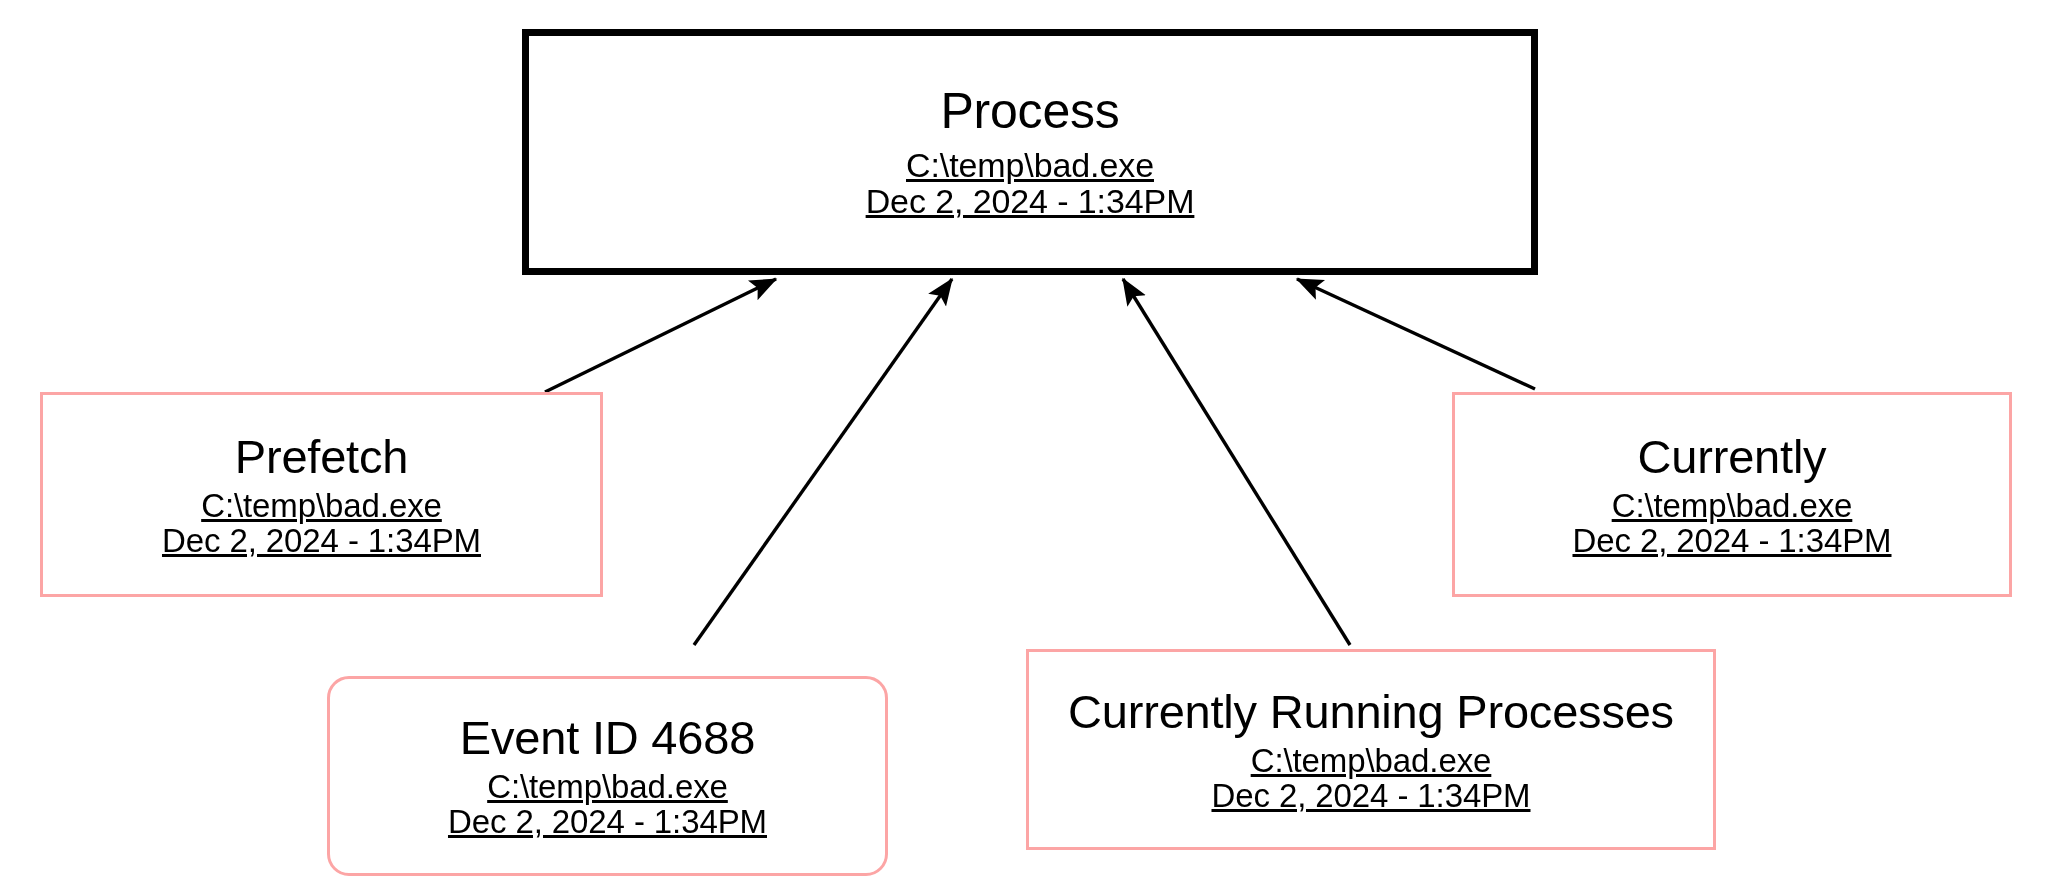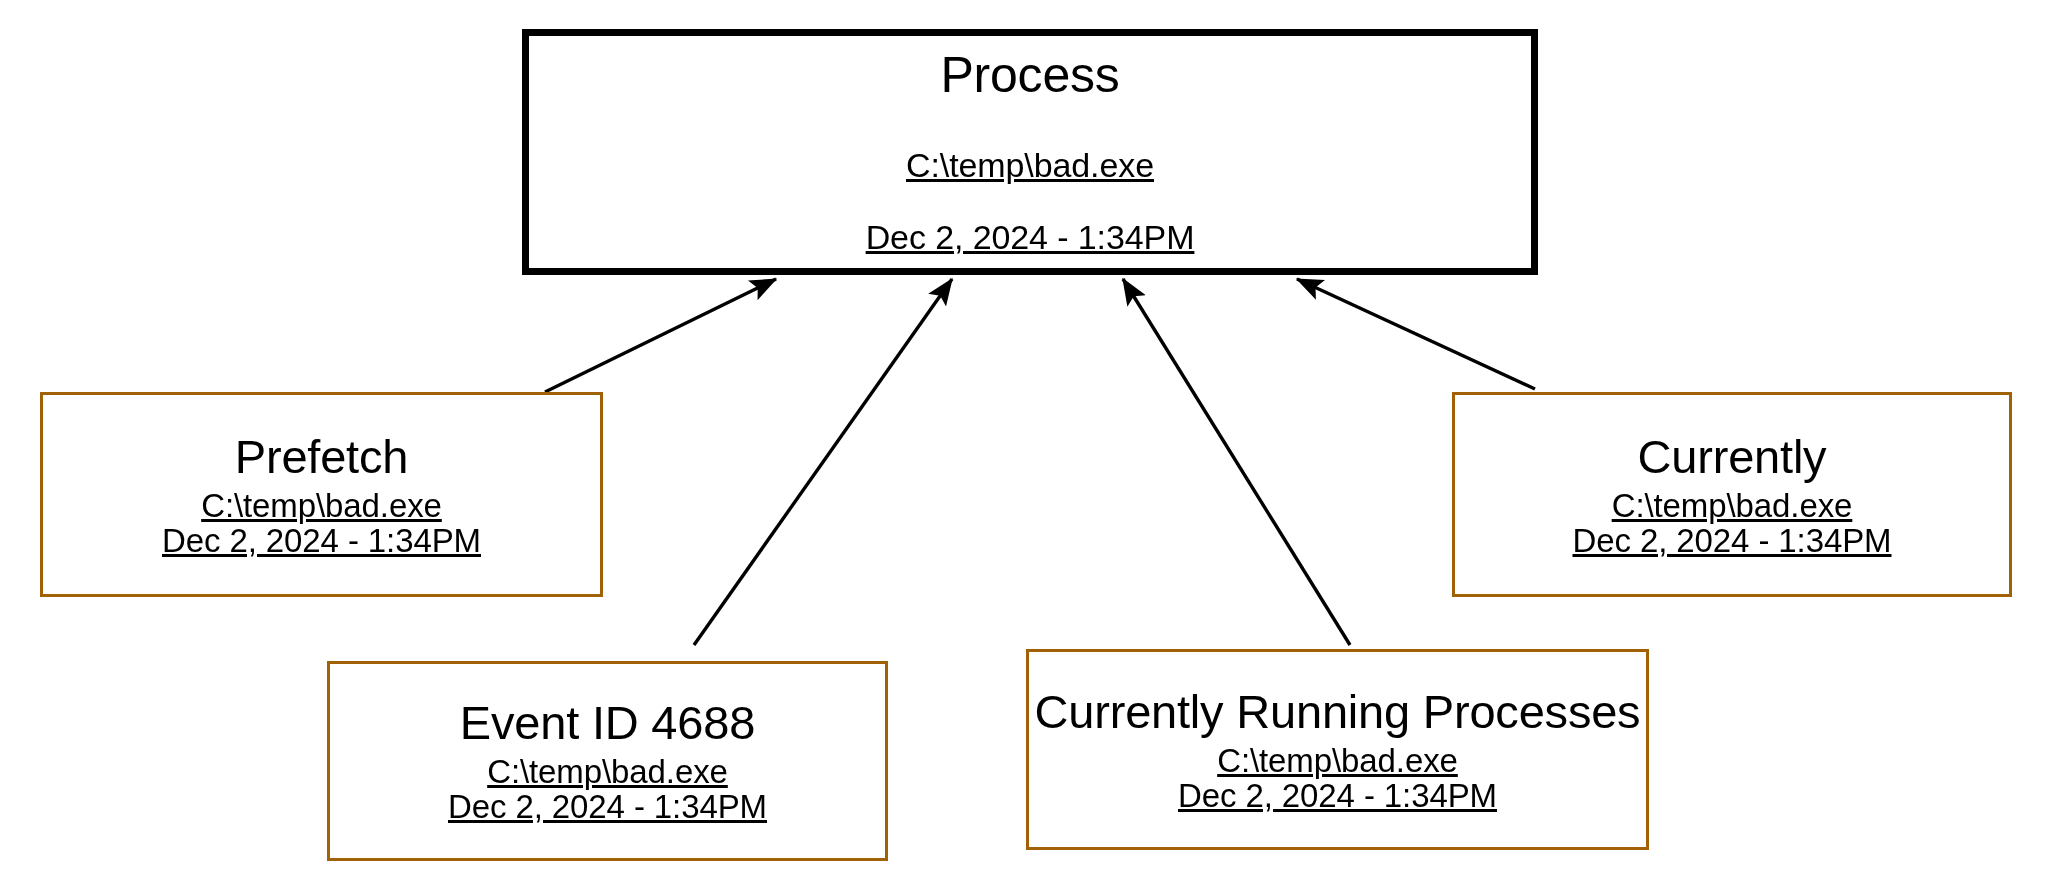--- a/index.html
+++ b/index.html
@@ -23,33 +23,32 @@
     position: absolute;
     left: 0;
     top: 0;
     width: 2048px;
     height: 886px;
     pointer-events: none;
   }
   .node {
     position: absolute;
     background: #ffffff;
-    border: 3px solid #a16207;
+    border: 3px solid #fca5a5;
     box-sizing: border-box;
     display: flex;
     flex-direction: column;
     align-items: center;
     justify-content: center;
     text-align: center;
     line-height: 1.0;
   }
   .node.primary {
     border-width: 7px;
     border-color: #000000;
-    gap: 36px;
   }
   .node-title {
     font-size: 47px;
     font-weight: 400;
     letter-spacing: -0.2px;
     margin-bottom: 7px;
     white-space: nowrap;
   }
   .node.primary .node-title {
     font-size: 50px;
@@ -64,22 +63,22 @@
     text-decoration: underline;
   }
   .node.primary .node-line {
     font-size: 34px;
   }
 
   
   #node-process       { left: 522px;  top: 29px;  width: 1016px; height: 246px; }
   #node-prefetch      { left: 40px;   top: 392px; width: 563px;  height: 205px; }
   #node-userassist    { left: 1452px; top: 392px; width: 560px;  height: 205px; }
-  #node-event4688     { left: 327px;  top: 661px; width: 561px;  height: 200px; }
-  #node-running       { left: 1026px; top: 649px; width: 623px;  height: 201px; justify-content: center; }
+  #node-event4688     { left: 327px;  top: 676px; width: 561px;  height: 200px; border-radius: 22px; }
+  #node-running       { left: 1026px; top: 649px; width: 690px;  height: 201px; justify-content: center; }
 </style>
 </head>
 <body>
 
 <div id="canvas">
 
   <svg id="arrow-layer" viewBox="0 0 2048 886" width="2048" height="886" xmlns="http://www.w3.org/2000/svg">
     <defs>
       <marker id="arrowhead" markerWidth="9" markerHeight="9" refX="7.6" refY="3.2" orient="auto" markerUnits="strokeWidth">
         <path d="M0,0 L8,3.2 L0,6.4 L1.6,3.2 Z" fill="#000000"></path>

